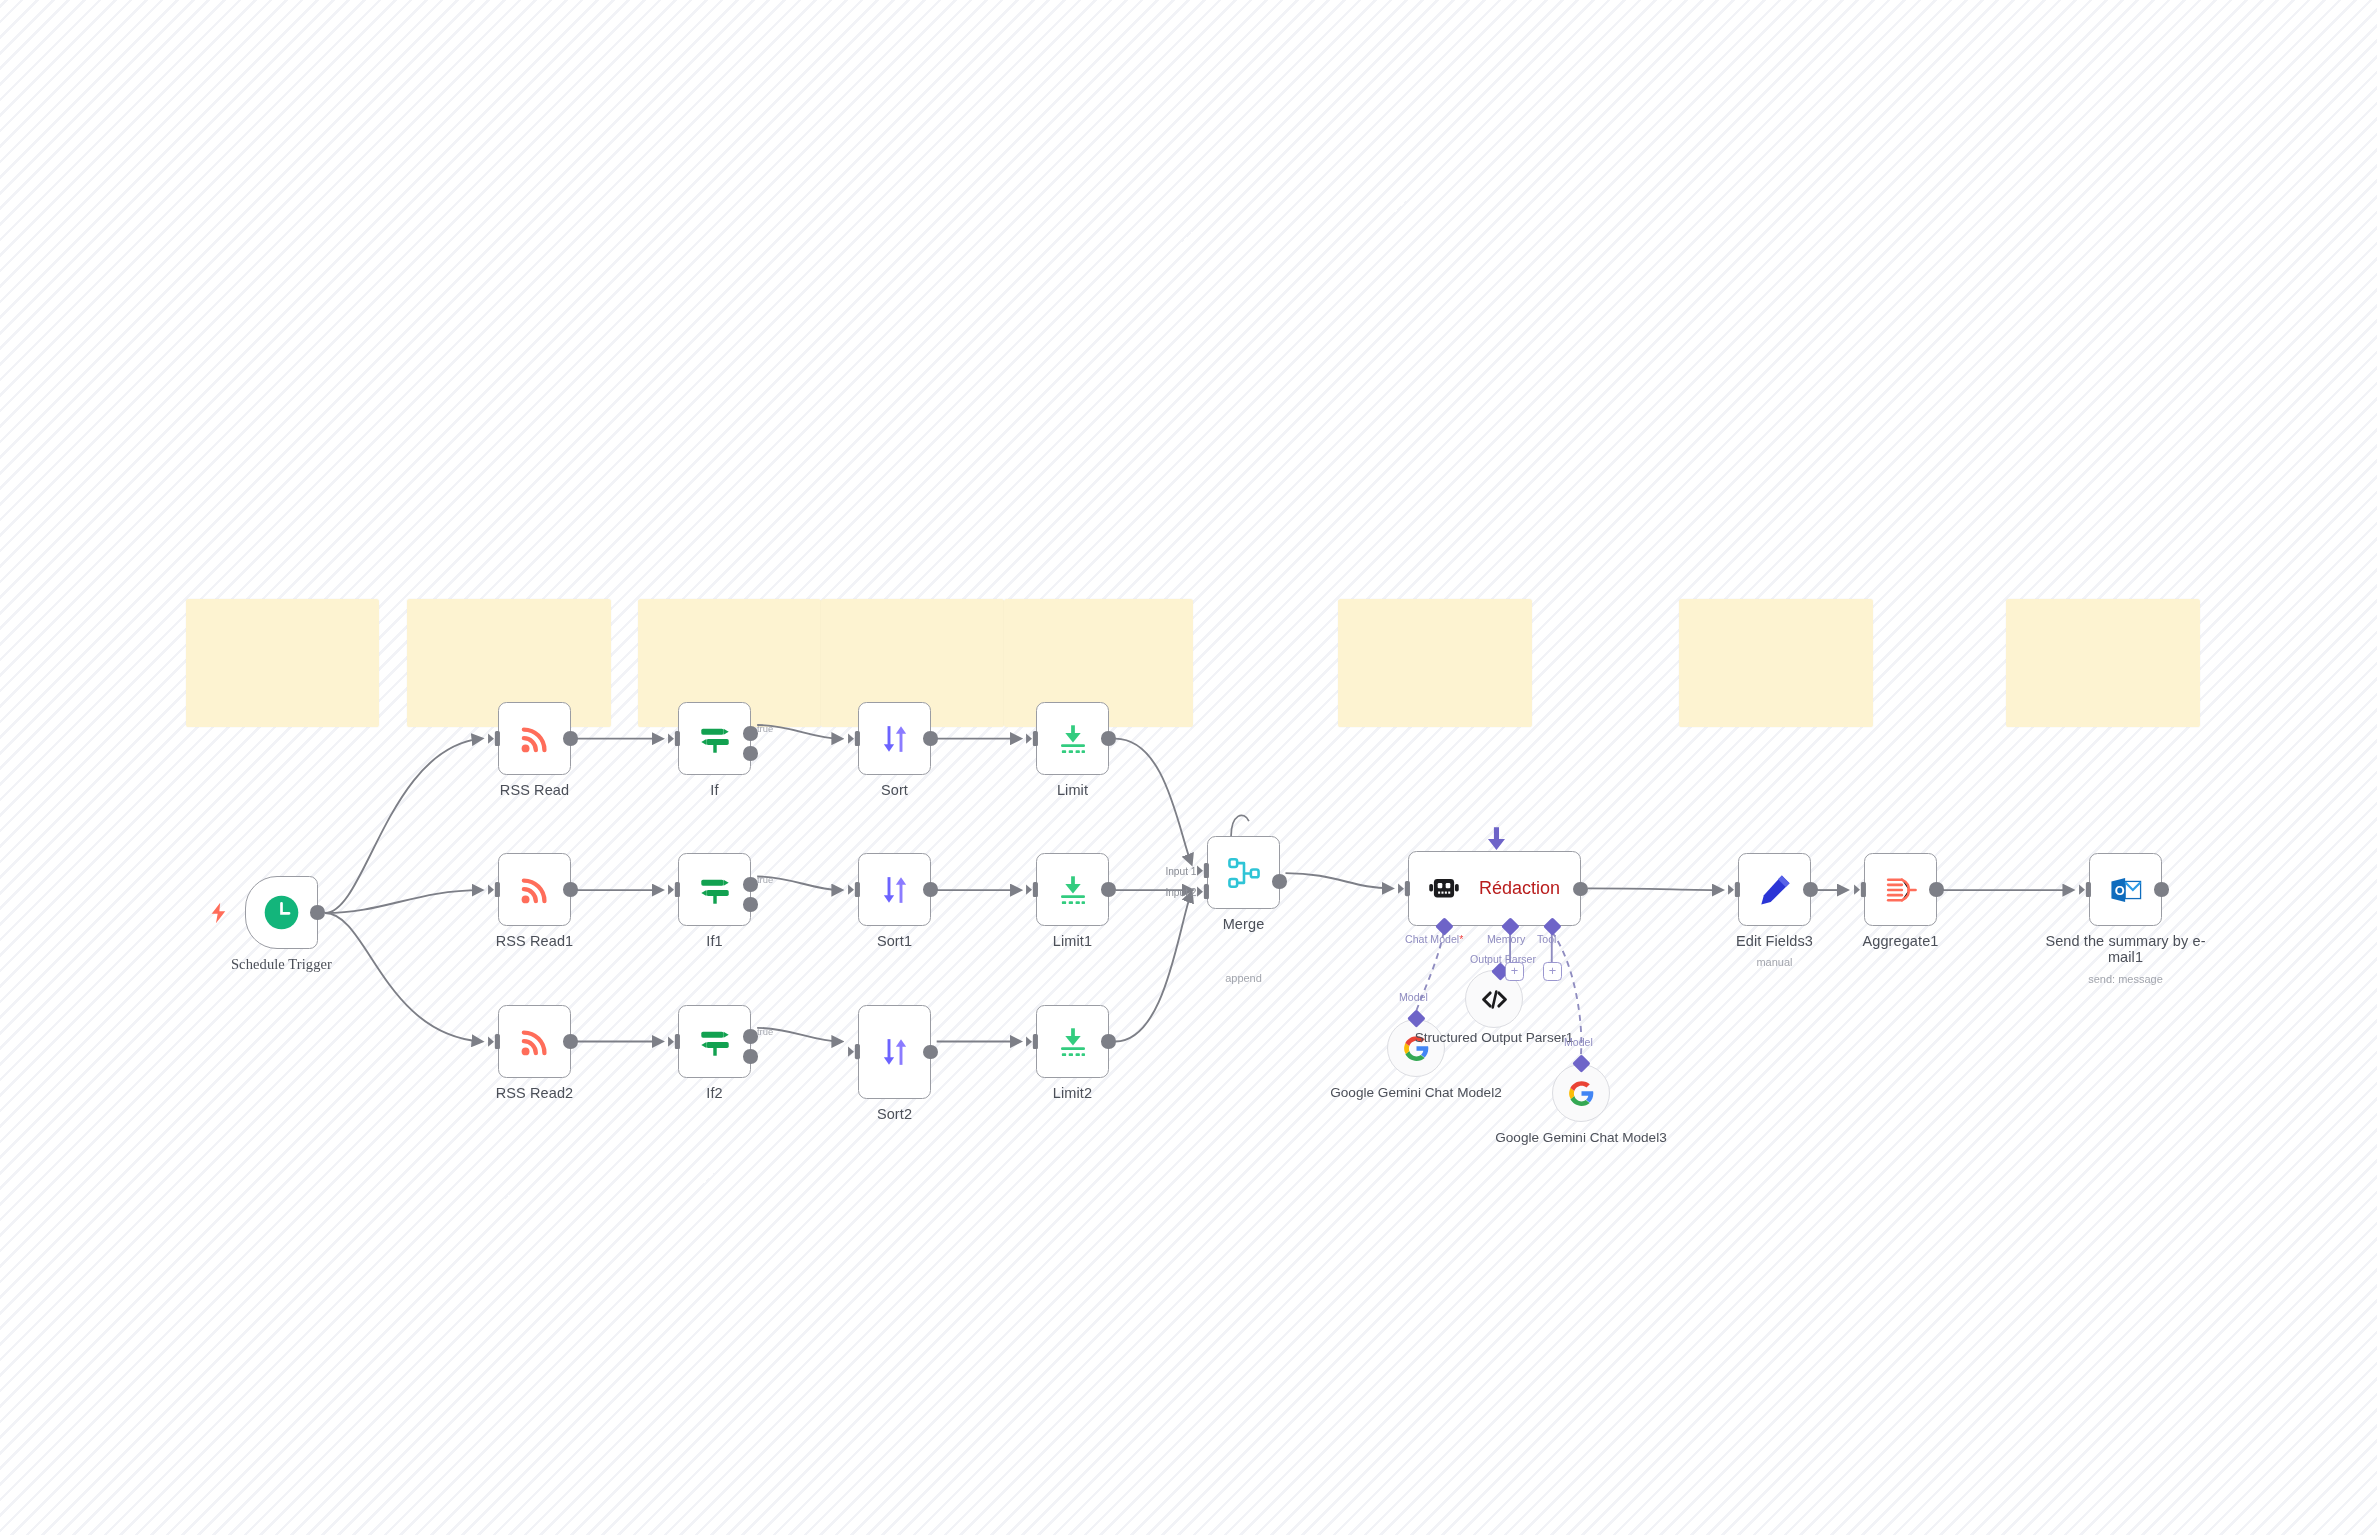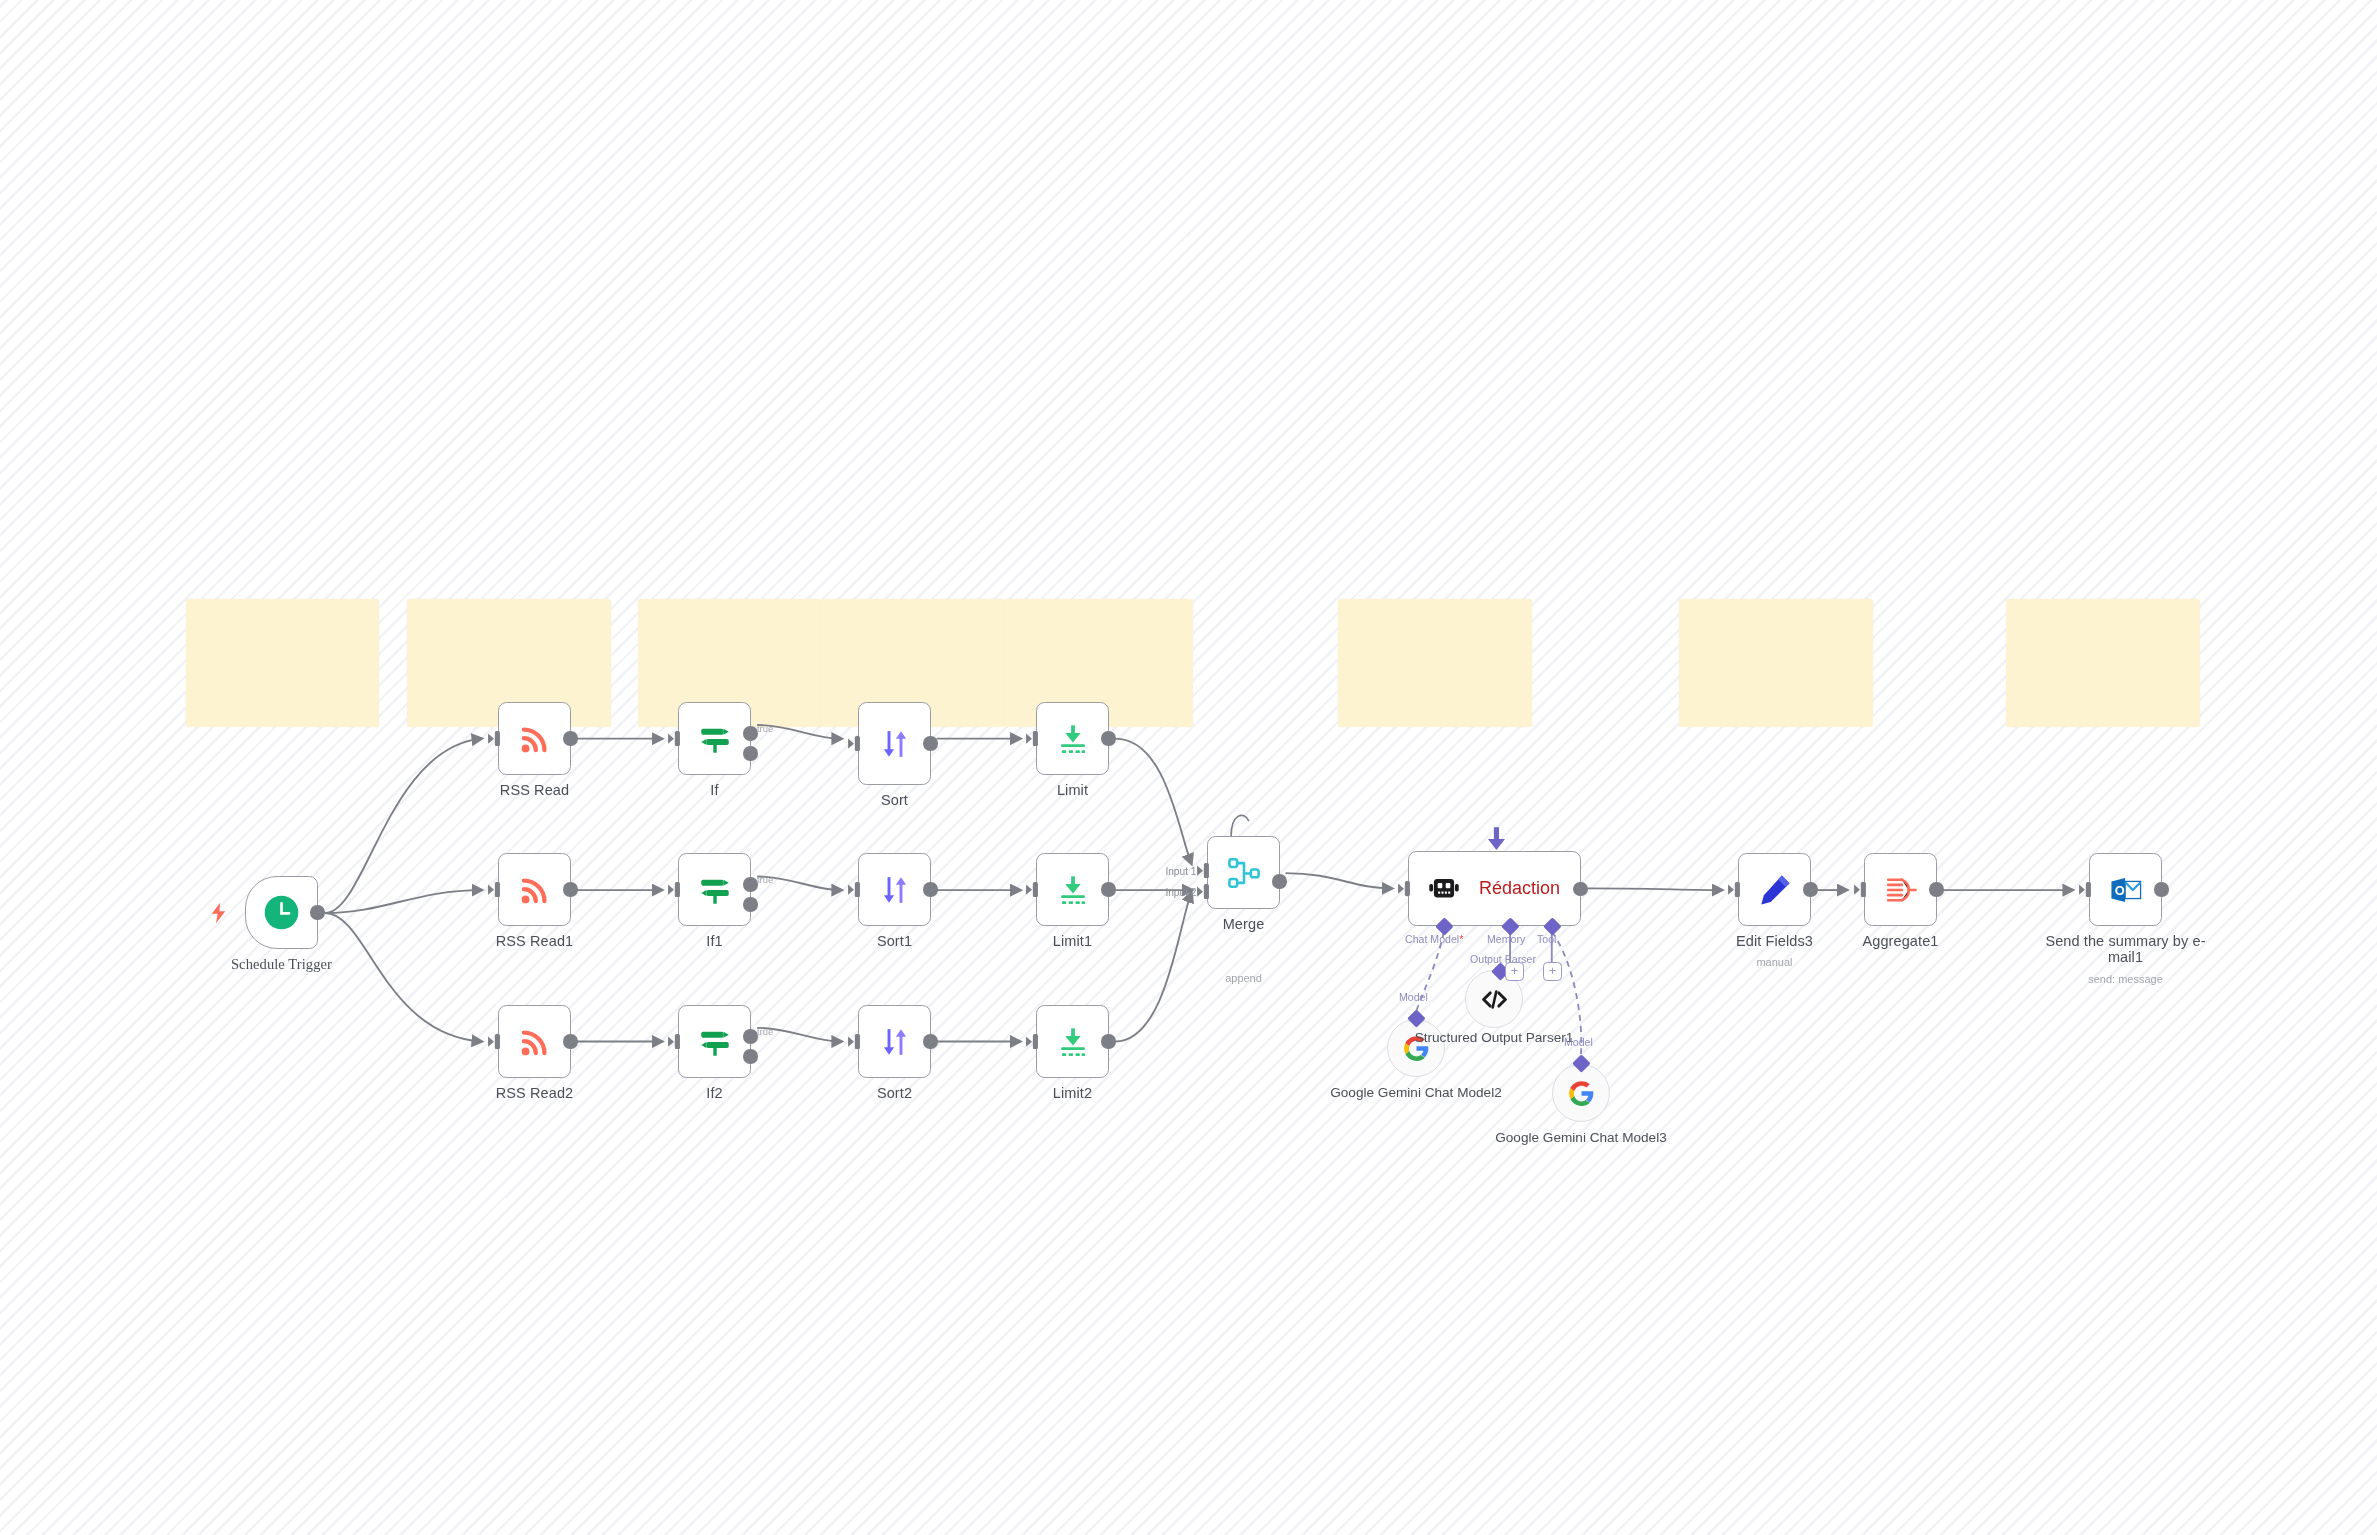--- a/index.html
+++ b/index.html
@@ -264,21 +264,21 @@
         <svg width="12" height="15.3" viewBox="0 0 14 18">
           <rect x="8" y="0" width="6" height="18" rx="2" fill="#7d7f87"></rect>
           <path d="M0 3 L7 9 L0 15 Z" fill="#7d7f87"></path>
         </svg>
       </div>
     <div class="port-out" style="top:23px;margin-top:0;"></div>
     <div class="port-out second" style="top:43px;"></div>
     <div class="branch-label" style="left:78px;top:20.4px;">true</div>
     <div class="node-label">If</div>
   </div>
-  <div class="node" style="left:858px;top:702px;width:73px;height:83px;">
+  <div class="node" style="left:858px;top:702px;width:73px;height:73px;">
     <svg class="icon" width="36" height="36" viewBox="0 0 42 42">
       <path d="M14 6 V32" stroke="#6c63ff" stroke-width="3.4" fill="none"></path>
         <path d="M14 36 L8 27 H20 Z" fill="#6c63ff"></path>
       <path d="M28 36 V10" stroke="#8b7bff" stroke-width="3.4" fill="none"></path>
         <path d="M28 6 L34 15 H22 Z" fill="#8b7bff"></path>
     </svg>
     <div class="port-in">
         <svg width="12" height="15.3" viewBox="0 0 14 18">
           <rect x="8" y="0" width="6" height="18" rx="2" fill="#7d7f87"></rect>
           <path d="M0 3 L7 9 L0 15 Z" fill="#7d7f87"></path>
@@ -408,21 +408,21 @@
         <svg width="12" height="15.3" viewBox="0 0 14 18">
           <rect x="8" y="0" width="6" height="18" rx="2" fill="#7d7f87"></rect>
           <path d="M0 3 L7 9 L0 15 Z" fill="#7d7f87"></path>
         </svg>
       </div>
     <div class="port-out" style="top:23px;margin-top:0;"></div>
     <div class="port-out second" style="top:43px;"></div>
     <div class="branch-label" style="left:78px;top:20.4px;">true</div>
     <div class="node-label">If2</div>
   </div>
-  <div class="node" style="left:858px;top:1005px;width:73px;height:73px;">
+  <div class="node" style="left:858px;top:1005px;width:73px;height:94px;">
     <svg class="icon" width="36" height="36" viewBox="0 0 42 42">
       <path d="M14 6 V32" stroke="#6c63ff" stroke-width="3.4" fill="none"></path>
         <path d="M14 36 L8 27 H20 Z" fill="#6c63ff"></path>
       <path d="M28 36 V10" stroke="#8b7bff" stroke-width="3.4" fill="none"></path>
         <path d="M28 6 L34 15 H22 Z" fill="#8b7bff"></path>
     </svg>
     <div class="port-in">
         <svg width="12" height="15.3" viewBox="0 0 14 18">
           <rect x="8" y="0" width="6" height="18" rx="2" fill="#7d7f87"></rect>
           <path d="M0 3 L7 9 L0 15 Z" fill="#7d7f87"></path>

